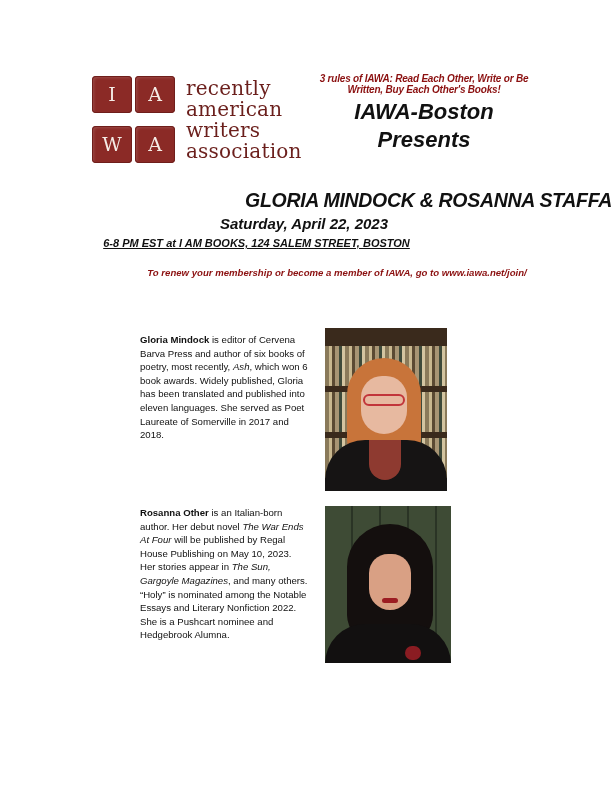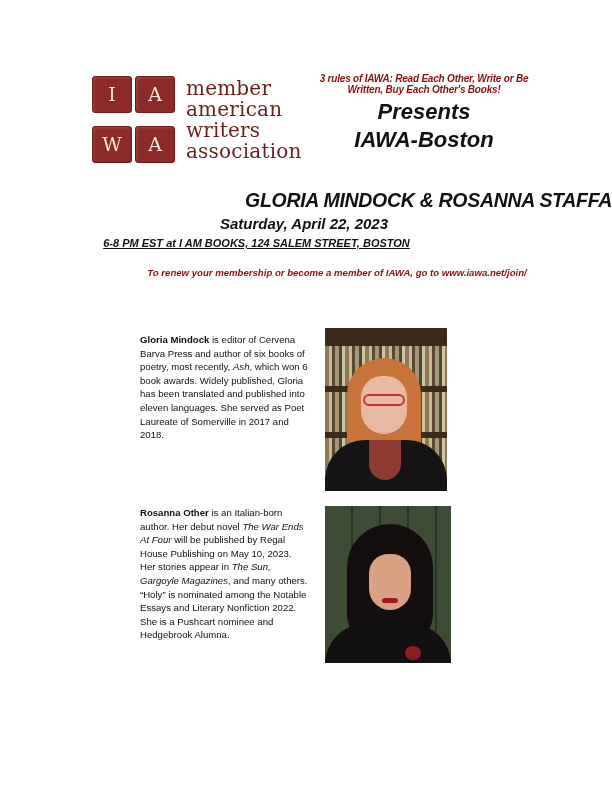--- a/index.html
+++ b/index.html
@@ -66,31 +66,31 @@
 </style>
 </head>
 <body>
 
 <div class="abs logo">
   <div class="tile t1">I</div>
   <div class="tile t2">A</div>
   <div class="tile t3">W</div>
   <div class="tile t4">A</div>
   <div class="logo-words">
-    <div>member</div>
+    <div>recently</div>
     <div>american</div>
     <div>writers</div>
     <div>association</div>
   </div>
 </div>
 
 <div class="abs rules">3 rules of IAWA: Read Each Other, Write or Be Written, Buy Each Other's Books!</div>
 <div class="abs presents">
+  <div>IAWA-Boston</div>
   <div>Presents</div>
-  <div>IAWA-Boston</div>
 </div>
 
 <div class="abs title">GLORIA MINDOCK &amp; ROSANNA STAFFA</div>
 <div class="abs date">Saturday, April 22, 2023</div>
 <div class="abs venue">6-8 PM EST at  I AM BOOKS, 124 SALEM STREET, BOSTON</div>
 <div class="abs renew">To renew your membership or become a member of IAWA, go to www.iawa.net/join/</div>
 
 <div class="abs bio bio1">
   <b>Gloria Mindock</b><span> is editor of Cervena Barva Press and author of six books of poetry, most recently, </span><i>Ash</i><span>, which won 6 book awards. Widely published, Gloria has been translated and published into eleven languages. She served as Poet Laureate of Somerville in 2017 and 2018.</span>
 </div>

